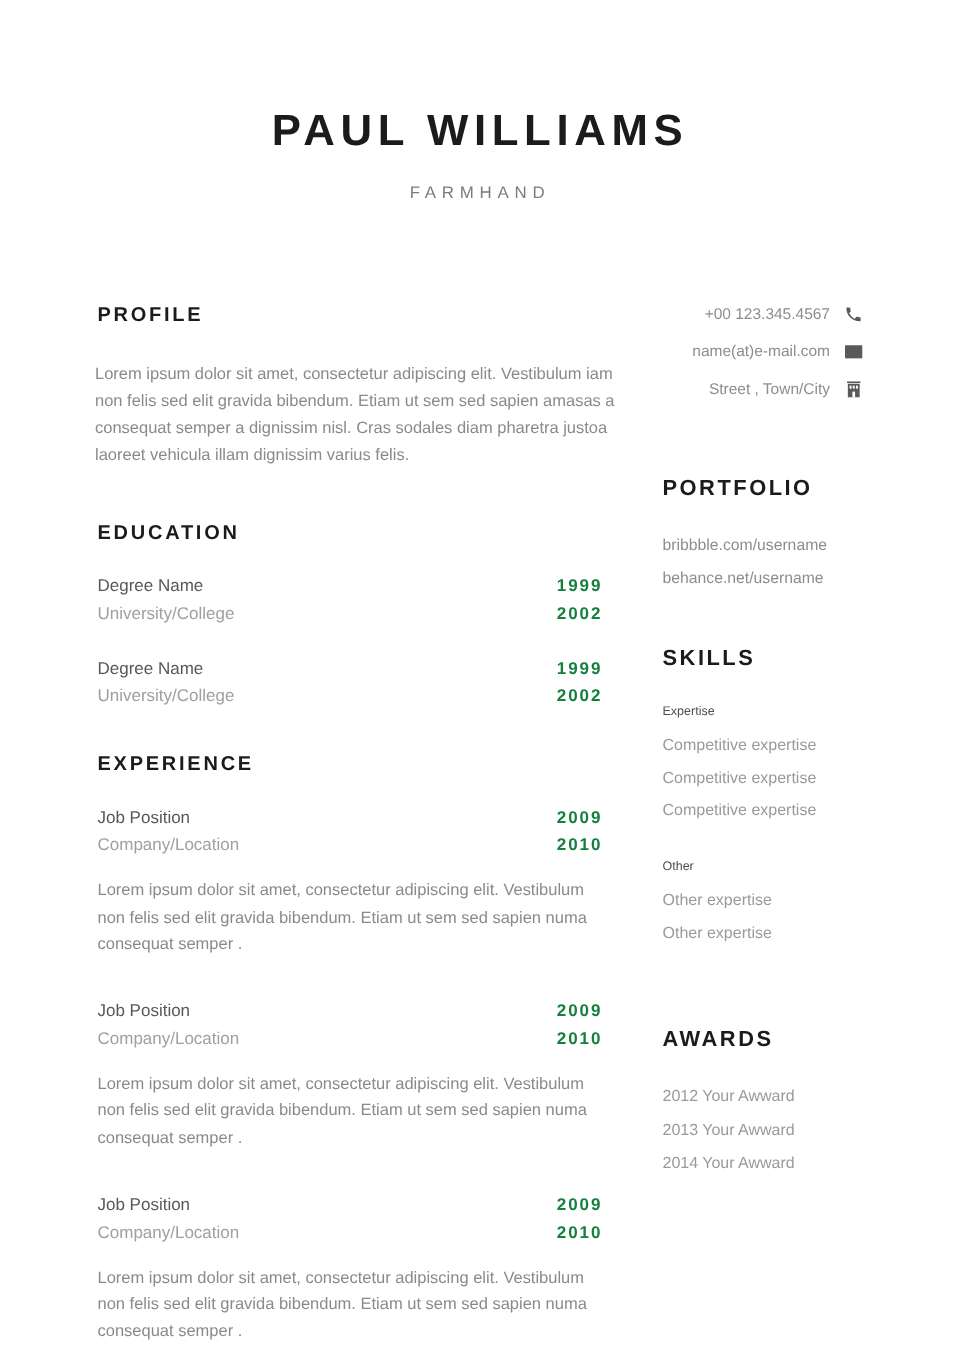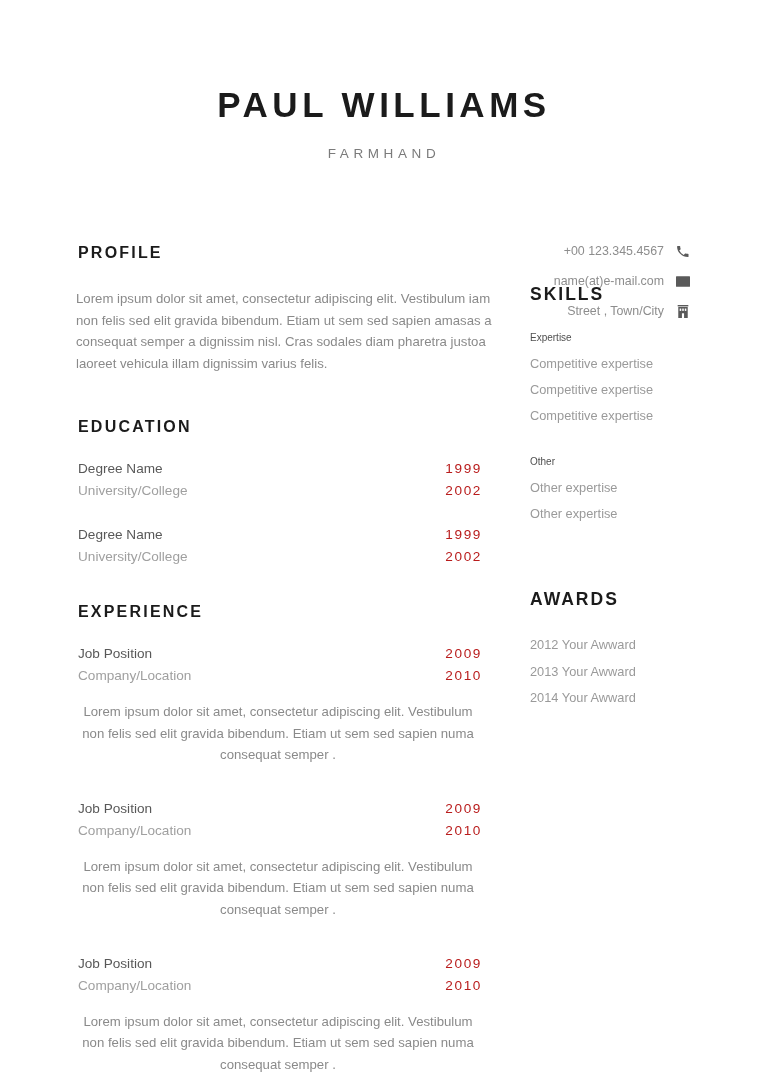--- a/index.html
+++ b/index.html
@@ -92,42 +92,41 @@
   .profile-body {
     margin-top: 26px;
     margin-left: -2px;
     width: 420px;
   }
 
   
   .entry {
     position: relative;
     margin-top: 22px;
-    text-align: center;
   }
   .entry-row {
     display: flex;
     justify-content: space-between;
     align-items: baseline;
     line-height: 22px;
   }
   .entry-primary {
     font-size: 13.6px;
     color: #585858;
     font-weight: 400;
   }
   .entry-secondary {
     font-size: 13.6px;
     color: #a0a0a0;
     font-weight: 400;
   }
   .entry-year {
     font-size: 13.6px;
-    font-weight: 400;
-    color: #b91c1c;
+    font-weight: 700;
+    color: #15803d;
     letter-spacing: 1.6px;
     white-space: nowrap;
   }
   .entry-desc {
     margin-top: 14px;
     width: 400px;
   }
 
   .block-gap-lg { margin-top: 42px; }
   .block-gap-md { margin-top: 34px; }
@@ -302,20 +301,27 @@
             <span class="entry-year">2010</span>
           </div>
           <p class="para entry-desc">Lorem ipsum dolor sit amet, consectetur adipiscing elit. Vestibulum non felis sed elit gravida bibendum. Etiam ut sem sed sapien  numa consequat semper .</p>
         </div>
       </section>
 
     </div>
 
     <div class="col-right">
 
+      <section style="margin-top:137px;">
+        <h2 class="section-title right">PORTFOLIO</h2>
+        <div class="list-top">
+          <div class="link-item">bribbble.com/username</div>
+          <div class="link-item">behance.net/username</div>
+        </div>
+      </section>
 
       <section style="margin-top:41px;">
         <h2 class="section-title right">SKILLS</h2>
 
         <div class="group-top">
           <div class="skill-group-title">Expertise</div>
           <div class="skill-item">Competitive expertise</div>
           <div class="skill-item">Competitive expertise</div>
           <div class="skill-item">Competitive expertise</div>
         </div>

